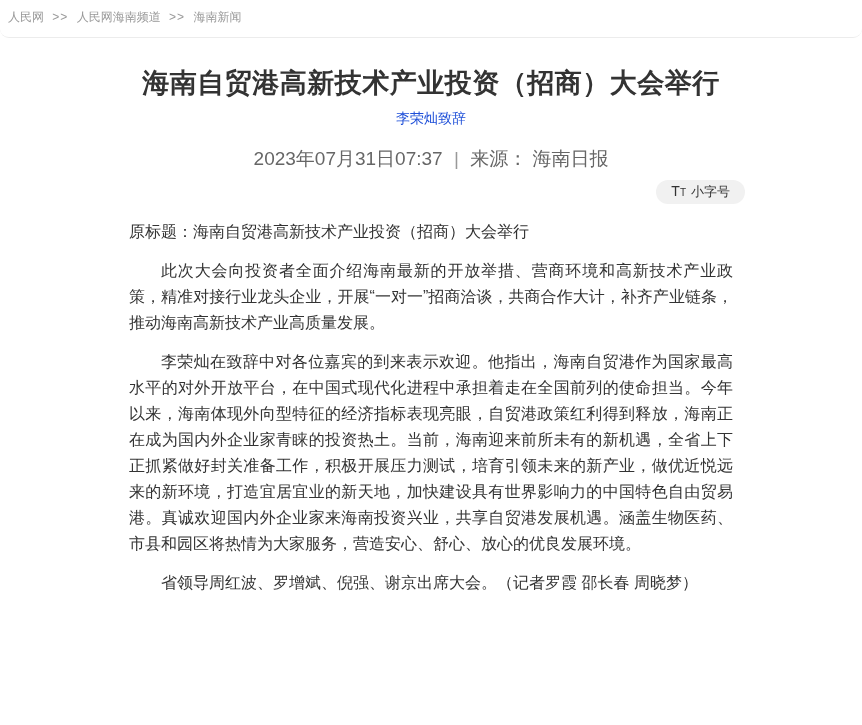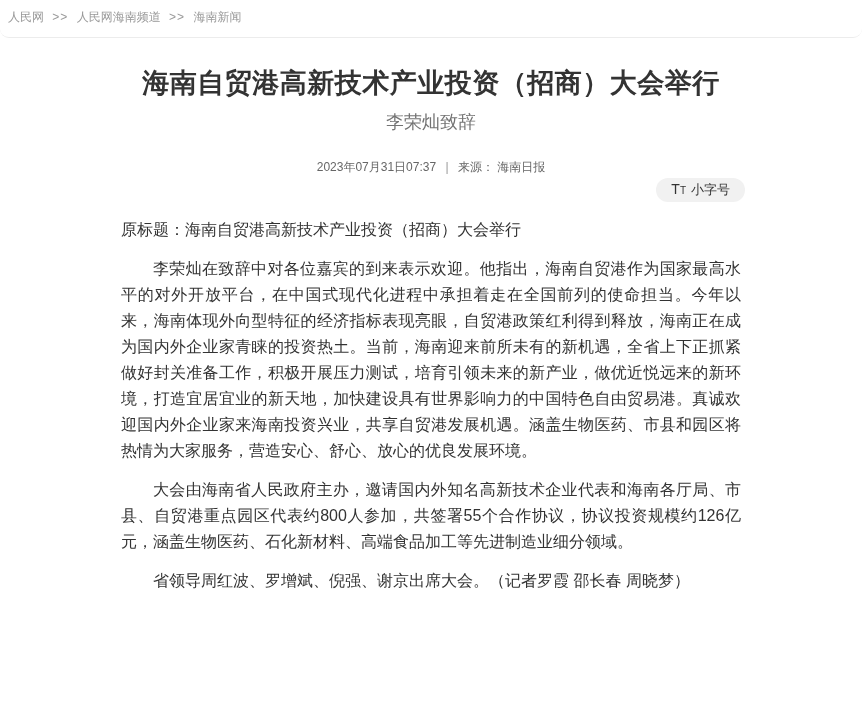--- a/index.html
+++ b/index.html
@@ -43,38 +43,38 @@
     font-size: 27px;
     line-height: 36px;
     font-weight: bold;
     text-align: center;
     color: #333333;
     letter-spacing: 0.5px;
   }
   .subtitle {
     margin-top: 9px;
     text-align: center;
-    font-size: 18px;
-    color: #737373;
+    font-size: 14px;
+    color: #1d4ed8;
   }
   .meta {
-    margin-top: 25px;
+    margin-top: 18px;
     text-align: center;
-    font-size: 12px;
+    font-size: 19px;
     color: #666666;
   }
   .meta .meta-sep { margin: 0 6px; color: #999999; }
   .meta a.source-link {
     color: #666666;
     text-decoration: none;
     cursor: pointer;
   }
   
   .toolbar {
-    margin-top: 2px;
+    margin-top: 8px;
     height: 26px;
     text-align: right;
   }
   .font-size-btn {
     display: inline-block;
     background: #f1f1f1;
     border-radius: 15px;
     padding: 4px 15px;
     font-size: 13px;
     line-height: 15px;
@@ -85,21 +85,21 @@
   .font-size-btn .t-big   { font-size: 14px; }
   .font-size-btn .t-small { font-size: 10px; margin-right: 5px; }
   
   .article {
     margin-top: 13px;
     font-size: 16px;
     line-height: 26px;
     color: #333333;
     text-align: justify;
   }
-  .article p { margin: 13px 4px; text-indent: 2em; }
+  .article p { margin: 13px 12px; text-indent: 2em; }
   .article p.original { text-indent: 0; }
 </style>
 </head>
 <body>
 
 <div class="page">
 
   <div class="breadcrumb">
     <a>人民网</a>
     <span class="sep">&gt;&gt;</span>
@@ -124,19 +124,19 @@
     <div class="toolbar">
       <span class="font-size-btn">
         <span class="t-big">T</span><span class="t-small">T</span><span>小字号</span>
       </span>
     </div>
 
     <div class="article">
       <p class="original">
         <span>原标题：</span><span>海南自贸港高新技术产业投资（招商）大会举行</span>
       </p>
+      <p>此次大会向投资者全面介绍海南最新的开放举措、营商环境和高新技术产业政策，精准对接行业龙头企业，开展“一对一”招商洽谈，共商合作大计，补齐产业链条，推动海南高新技术产业高质量发展。</p>
       <p>李荣灿在致辞中对各位嘉宾的到来表示欢迎。他指出，海南自贸港作为国家最高水平的对外开放平台，在中国式现代化进程中承担着走在全国前列的使命担当。今年以来，海南体现外向型特征的经济指标表现亮眼，自贸港政策红利得到释放，海南正在成为国内外企业家青睐的投资热土。当前，海南迎来前所未有的新机遇，全省上下正抓紧做好封关准备工作，积极开展压力测试，培育引领未来的新产业，做优近悦远来的新环境，打造宜居宜业的新天地，加快建设具有世界影响力的中国特色自由贸易港。真诚欢迎国内外企业家来海南投资兴业，共享自贸港发展机遇。涵盖生物医药、市县和园区将热情为大家服务，营造安心、舒心、放心的优良发展环境。</p>
-      <p>大会由海南省人民政府主办，邀请国内外知名高新技术企业代表和海南各厅局、市县、自贸港重点园区代表约800人参加，共签署55个合作协议，协议投资规模约126亿元，涵盖生物医药、石化新材料、高端食品加工等先进制造业细分领域。</p>
       <p>省领导周红波、罗增斌、倪强、谢京出席大会。（记者罗霞 邵长春 周晓梦）</p>
     </div>
 
   </div>
 </div>
 
 </body></html>

